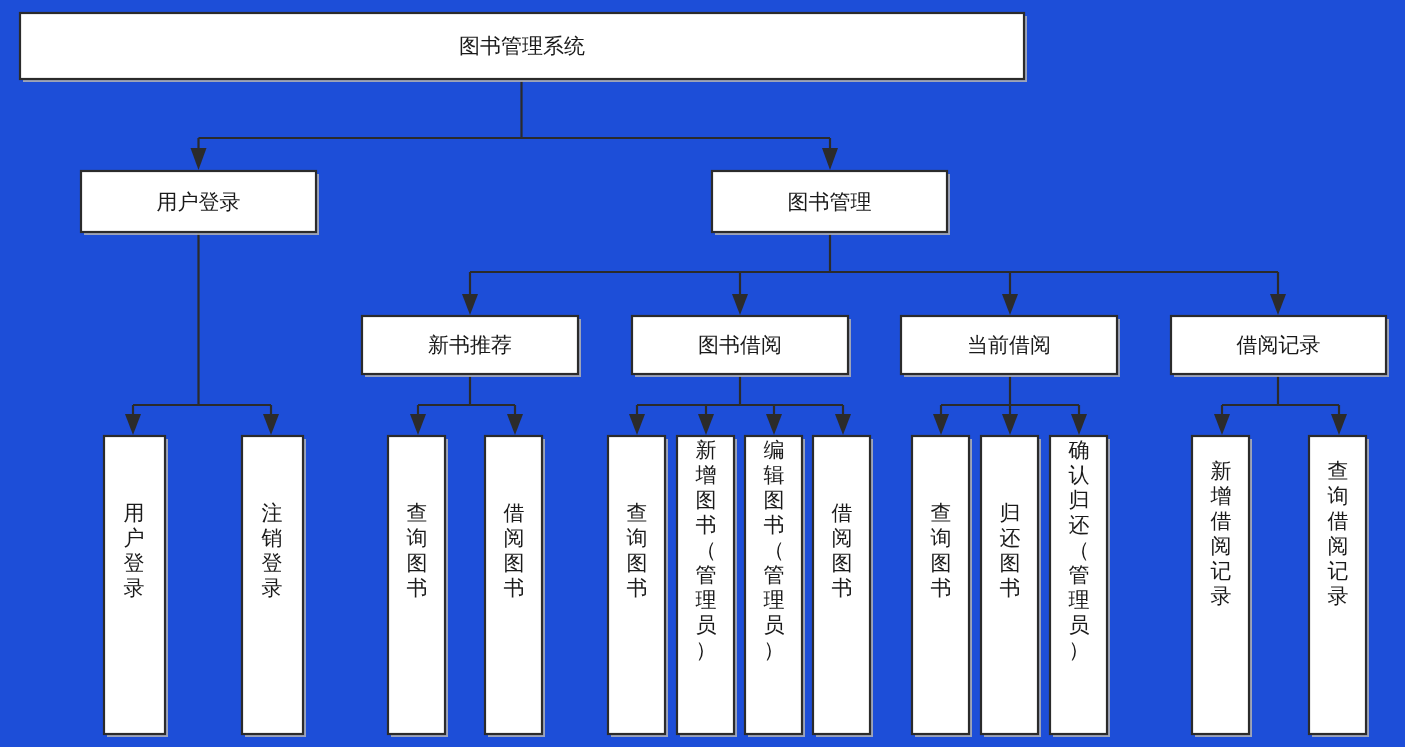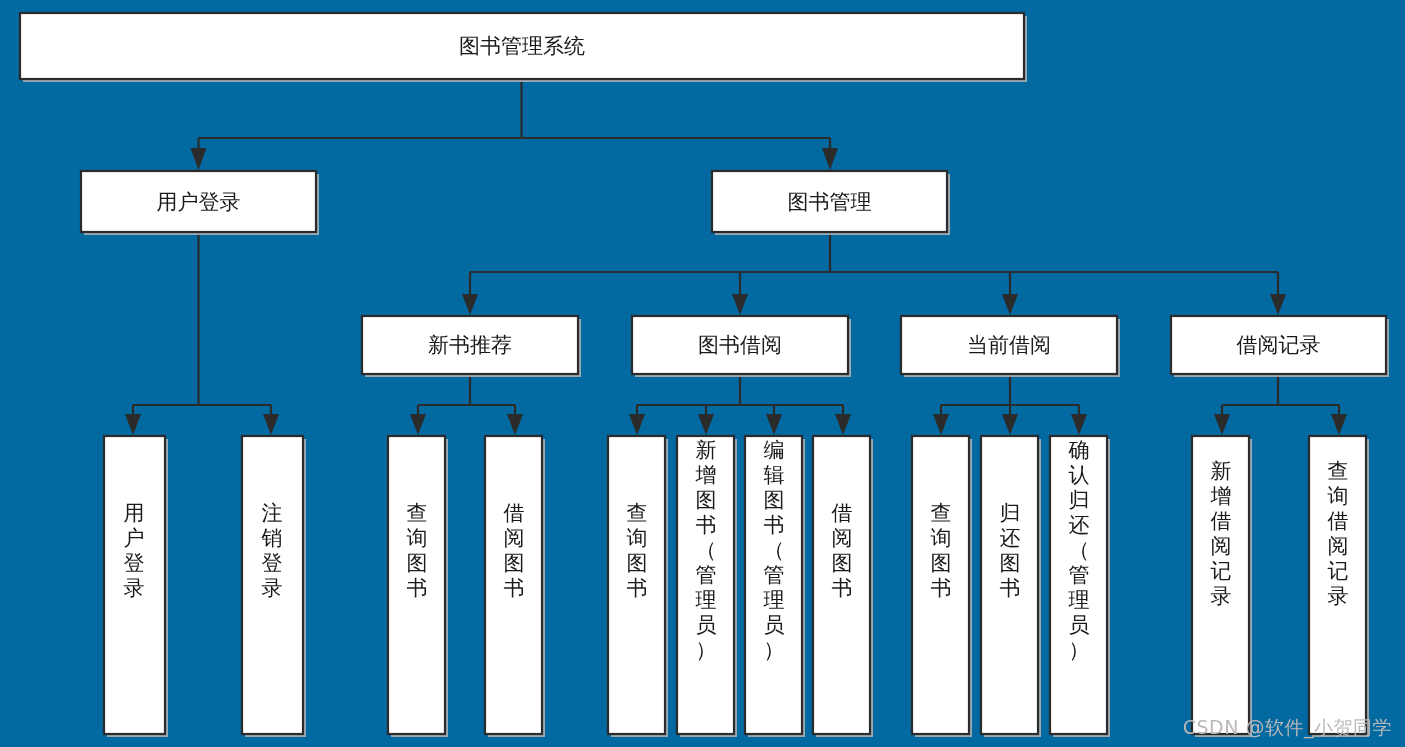--- a/index.html
+++ b/index.html
@@ -11,21 +11,21 @@
   body {
     width: 1405px;
     height: 747px;
     overflow: hidden;
     font-family: "DejaVu Sans", "Liberation Sans", sans-serif;
   }
   #diagram-root {
     position: relative;
     width: 1405px;
     height: 747px;
-    background: #0369a1;
+    background: #1d4ed8;
   }
   svg.tree-svg {
     position: absolute;
     left: 0;
     top: 0;
     width: 1405px;
     height: 747px;
     display: block;
   }
   .node-rect {
@@ -260,14 +260,13 @@
     </g>
 
     <g>
       <rect class="node-shadow" x="1312" y="439" width="57" height="298"></rect>
       <rect class="node-rect" x="1309" y="436" width="57" height="298"></rect>
       <text class="node-label-vert" x="1338" y="478"><tspan x="1338" dy="0">查</tspan><tspan x="1338" dy="25">询</tspan><tspan x="1338" dy="25">借</tspan><tspan x="1338" dy="25">阅</tspan><tspan x="1338" dy="25">记</tspan><tspan x="1338" dy="25">录</tspan></text>
     </g>
 
   </svg>
 
-  <div class="watermark">CSDN @软件_小贺同学</div>
 </div>
 
 </body></html>

